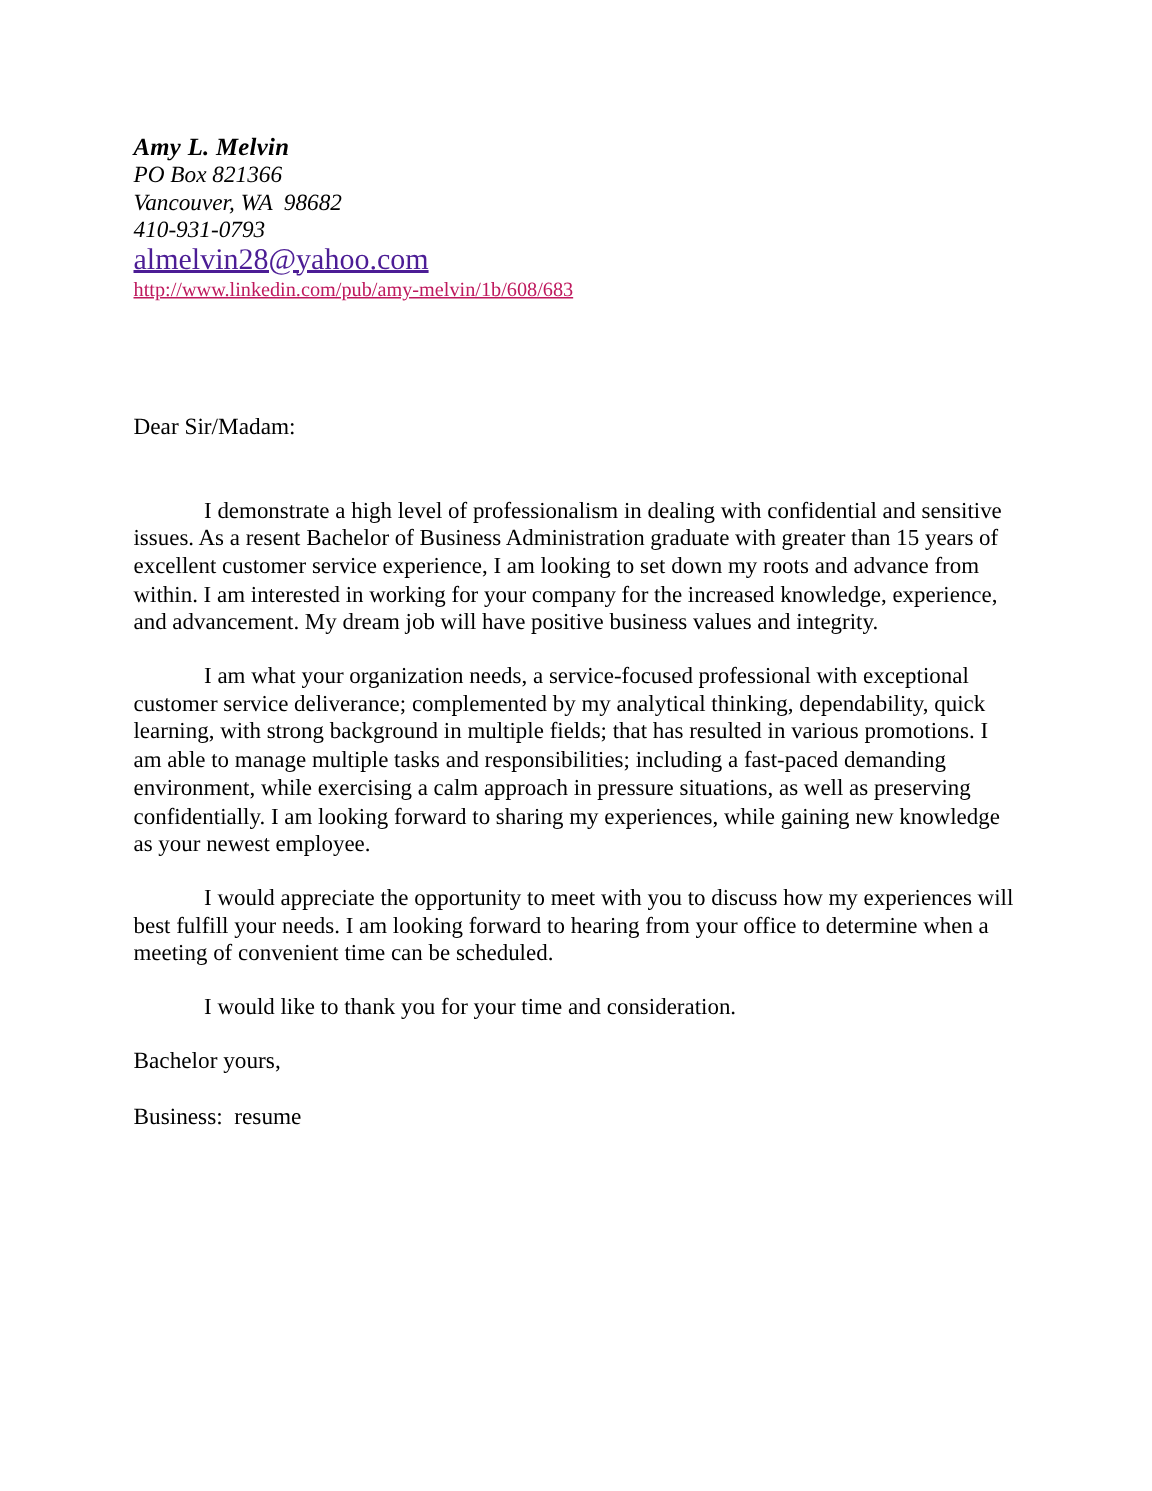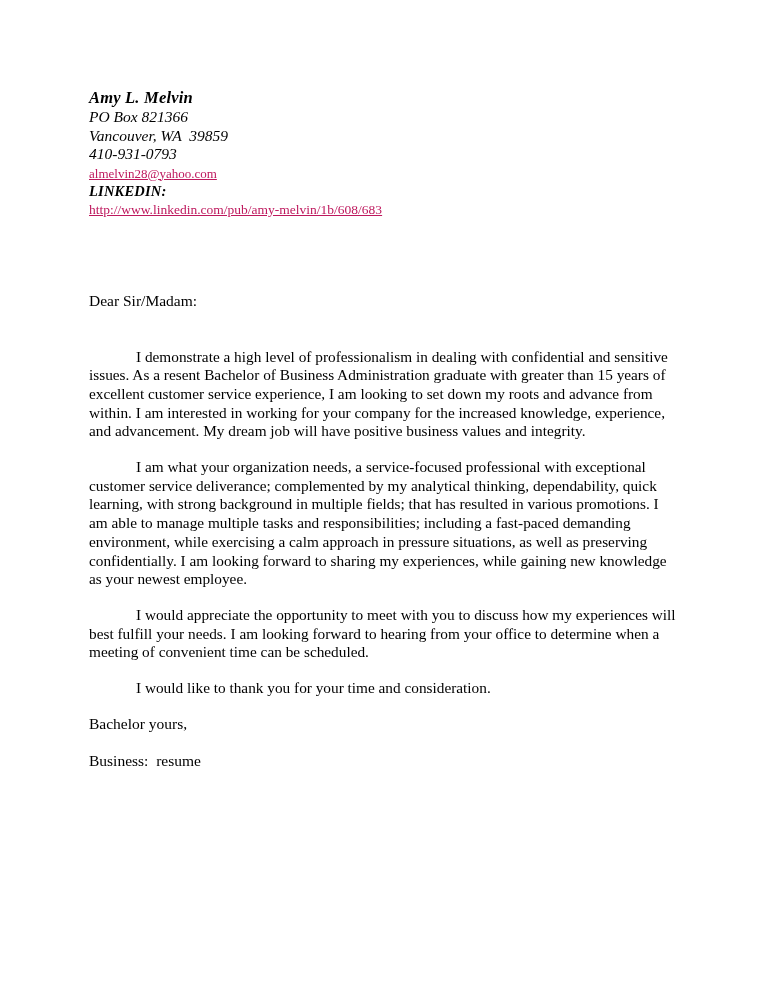--- a/index.html
+++ b/index.html
@@ -54,23 +54,23 @@
     display: block;
     font-style: italic;
     font-size: 15.5px;
     line-height: 18.5px;
     white-space: pre;
   }
 
   .letterhead .email-link {
     display: inline-block;
     font-style: normal;
-    font-size: 13px;
+    font-size: 20px;
     line-height: 18.5px;
-    color: #be185d;
+    color: #4c1d95;
     text-decoration: underline;
     cursor: pointer;
   }
 
   .letterhead .linkedin-label {
     display: block;
     font-weight: bold;
     font-style: italic;
     font-size: 14.5px;
     line-height: 17px;
@@ -132,26 +132,25 @@
 </head>
 <body>
 
 <div class="page">
 
   <div class="content">
 
     <div class="letterhead">
       <span class="sender-name">Amy L. Melvin</span>
       <span class="sender-line">PO Box 821366</span>
-      <span class="sender-line">Vancouver, WA  39859</span>
+      <span class="sender-line">Vancouver, WA  98682</span>
       <span class="sender-line">410-931-0793</span>
       <div>
         <a class="email-link">almelvin28@yahoo.com</a>
       </div>
-      <span class="linkedin-label">LINKEDIN:</span>
       <div>
         <a class="linkedin-link">http://www.linkedin.com/pub/amy-melvin/1b/608/683</a>
       </div>
     </div>
 
     <div class="salutation">Dear Sir/Madam:</div>
 
     <div class="body-block">
       <p class="para">I demonstrate a high level of professionalism in dealing with confidential and sensitive issues. As a resent Bachelor of Business Administration graduate with greater than 15 years of excellent customer service experience, I am looking to set down my roots and advance from within. I am interested in working for your company for the increased knowledge, experience, and advancement. My dream job will have positive business values and integrity.</p>
       <p class="para">I am what your organization needs, a service-focused professional with exceptional customer service deliverance; complemented by my analytical thinking, dependability, quick learning, with strong background in multiple fields; that has resulted in various promotions. I am able to manage multiple tasks and responsibilities; including a fast-paced demanding environment, while exercising a calm approach in pressure situations, as well as preserving confidentially. I am looking forward to sharing my experiences, while gaining new knowledge as your newest employee.</p>

